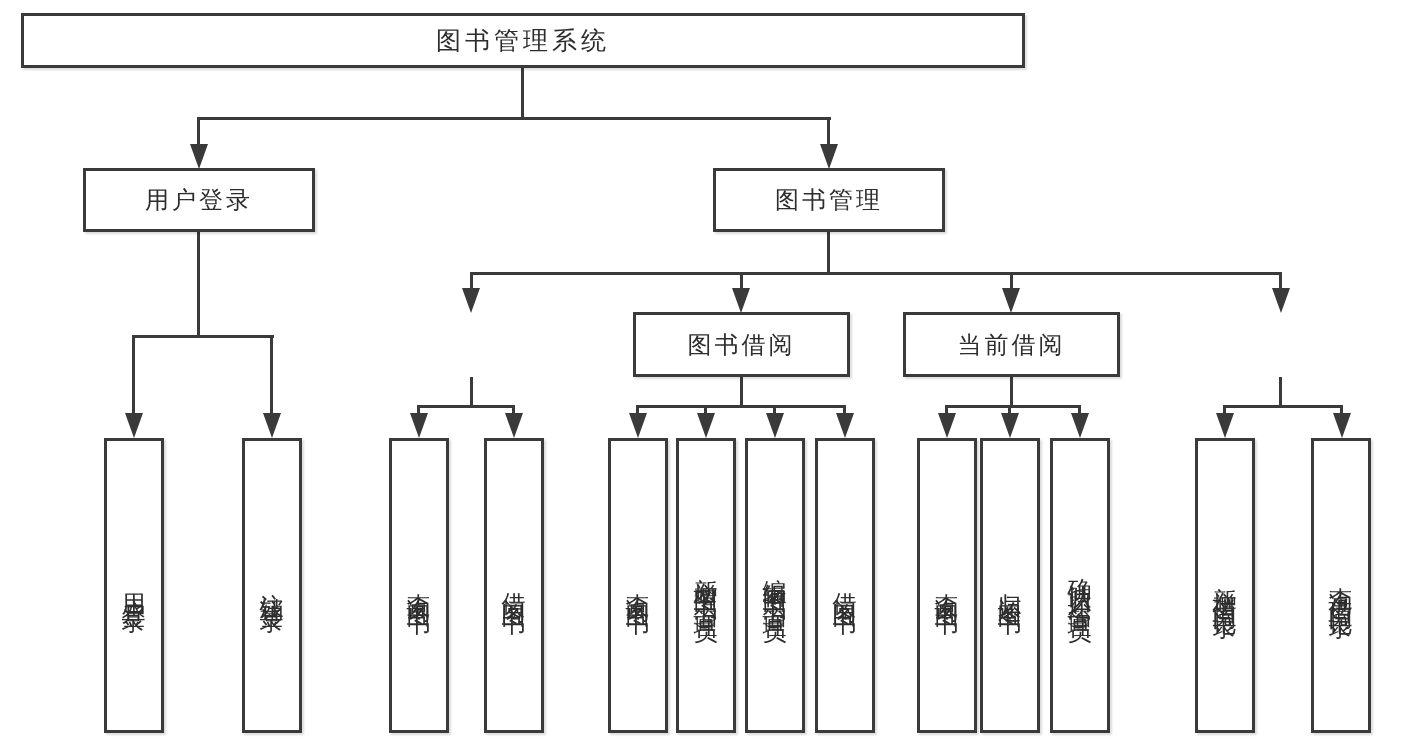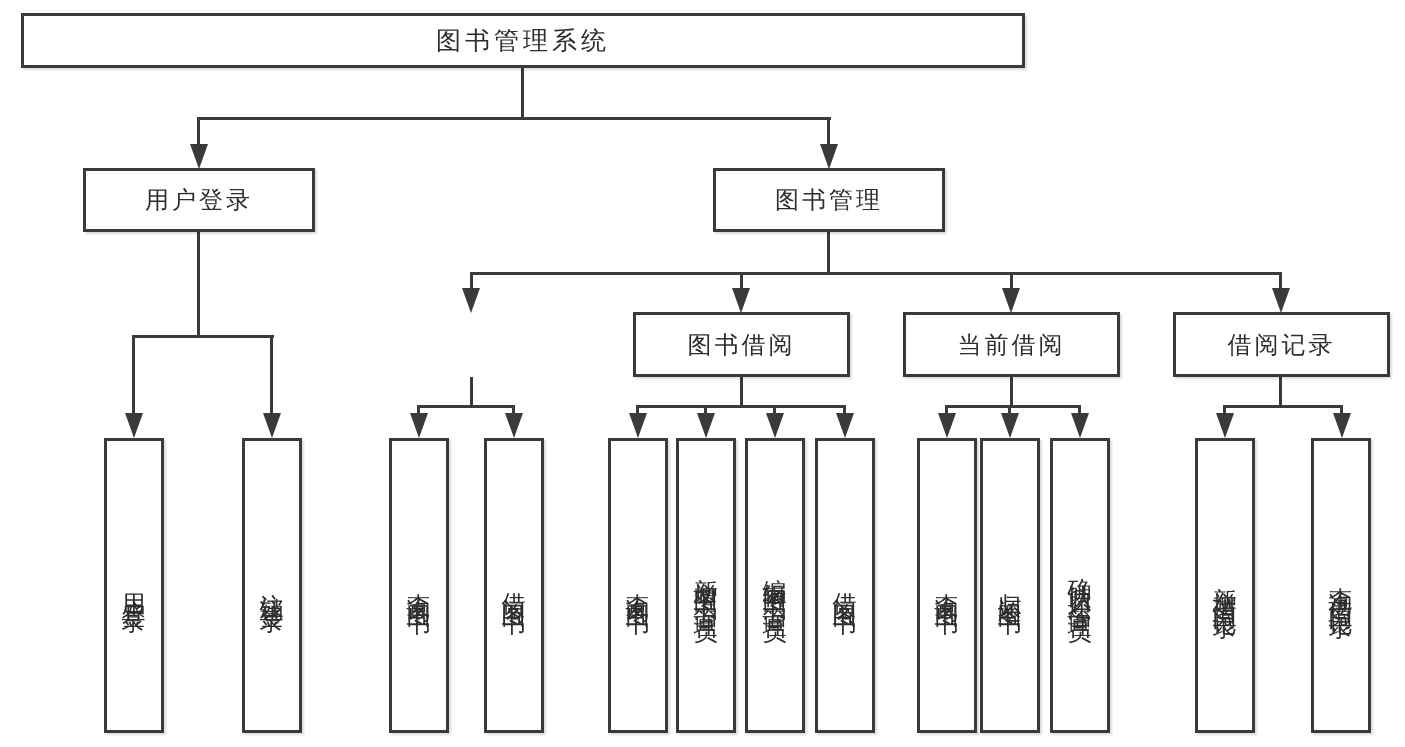--- a/index.html
+++ b/index.html
@@ -65,23 +65,20 @@
   </div>
   <div class="box" style="left:713px;top:168px;width:232px;height:64px;">
     <span class="h-label">图书管理</span>
   </div>
 
   <div class="box" style="left:633px;top:312px;width:217px;height:65px;">
     <span class="h-label">图书借阅</span>
   </div>
   <div class="box" style="left:903px;top:312px;width:217px;height:65px;">
     <span class="h-label">当前借阅</span>
-  </div>
-  <div class="box" style="left:1173px;top:312px;width:217px;height:65px;">
-    <span class="h-label">借阅记录</span>
   </div>
 
   <div class="box" style="left:104px;top:438px;width:60px;height:295px;">
     <span class="v-label">用户登录</span>
   </div>
   <div class="box" style="left:242px;top:438px;width:60px;height:295px;">
     <span class="v-label">注销登录</span>
   </div>
 
   <div class="box" style="left:389px;top:438px;width:60px;height:295px;">

